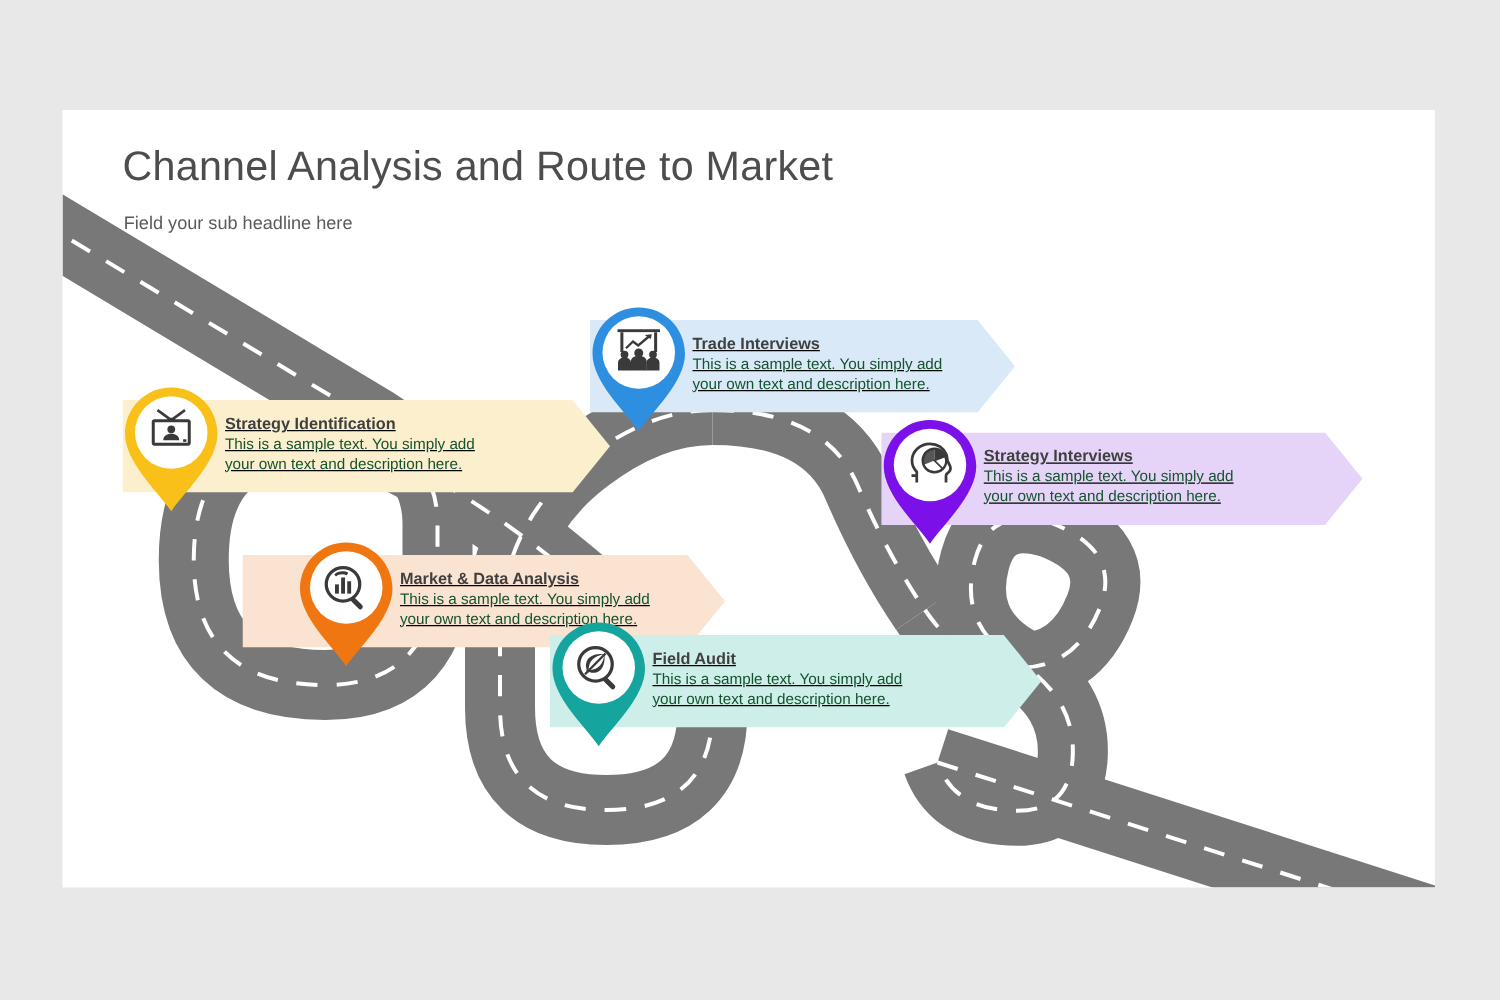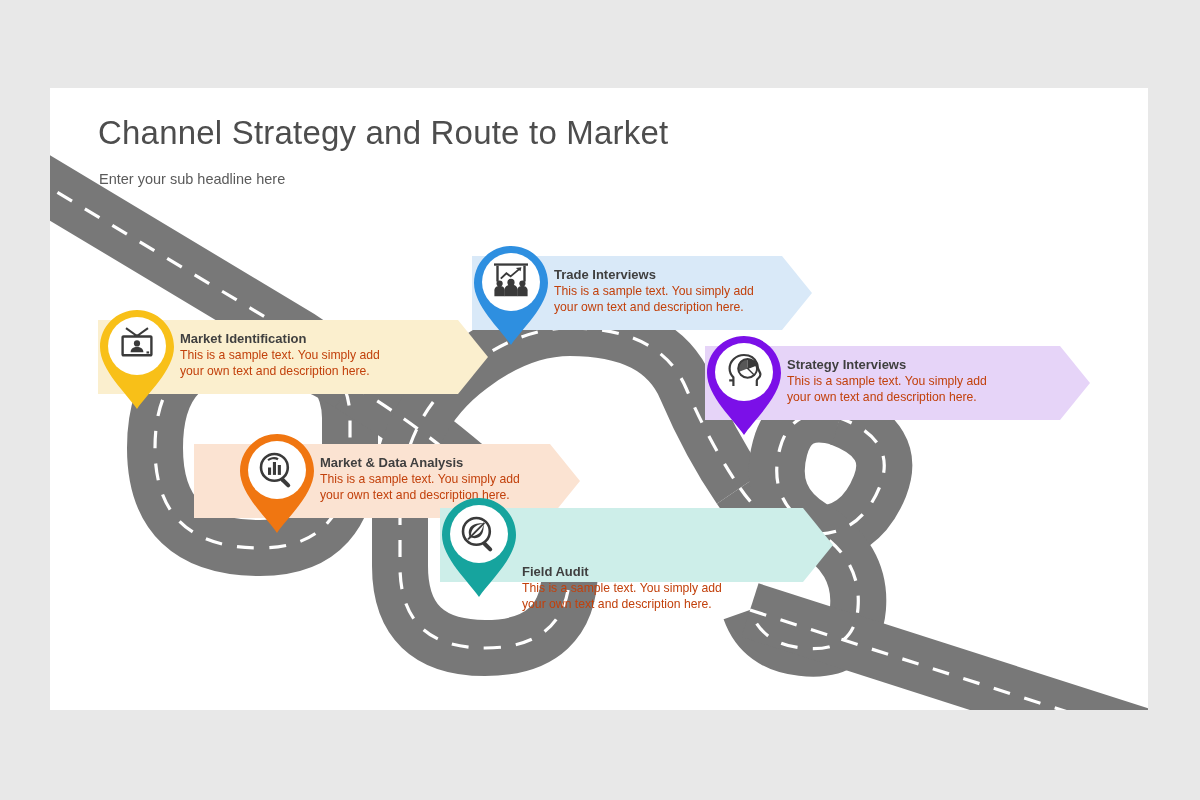--- a/index.html
+++ b/index.html
@@ -60,32 +60,33 @@
   .banner {
     position: absolute;
     left: 0;
     top: 0;
     height: 74px;
   }
   .banner svg { display: block; }
   .banner-text {
     position: absolute;
     top: 11px;
+    text-decoration: underline;
   }
   .c-title {
     font-size: 13px;
     font-weight: bold;
     color: #3f3f3f;
     line-height: 16px;
     white-space: nowrap;
     margin: 0 0 1px 0;
   }
   .c-desc {
     font-size: 12.2px;
-    color: #c2410c;
+    color: #14532d;
     line-height: 15.5px;
     white-space: nowrap;
     margin: 0;
   }
   .pin {
     position: absolute;
     left: 0;
     top: 0;
     width: 80px;
     height: 103px;
@@ -126,31 +127,31 @@
         <path d="M 300 296 Q 360 332 405 370 Q 470 424 520 470"></path>
         <path d="M 520 470 L 520 480 Q 520 560 435 560 Q 350 560 350 478 L 350 420"></path>
         <path d="M 350 420 Q 350 330 420 278 Q 470 240 520 240"></path>
         <path d="M 520 240 Q 610 240 636 300 Q 660 356 690 400"></path>
         <path d="M 690 400 Q 720 444 762 446 Q 810 448 830 398 Q 848 352 790 330"></path>
         <path d="M 790 330 Q 742 316 730 360 Q 716 412 762 440 Q 812 470 808 520 Q 804 566 752 560 Q 712 556 700 522"></path>
         <path d="M 700 522 L 1130 660"></path>
       </g>
     </svg>
 
-    <div id="title">Channel Strategy and Route to Market</div>
-    <div id="subtitle">Enter your sub headline here</div>
+    <div id="title">Channel Analysis and Route to Market</div>
+    <div id="subtitle">Field your sub headline here</div>
 
     <div class="callout" style="left:48px; top:232px; width:390px;">
       <div class="banner">
         <svg width="390" height="74" viewBox="0 0 390 74">
           <polygon points="0,0 360,0 390,37 360,74 0,74" fill="#FBEFCE"></polygon>
         </svg>
       </div>
       <div class="banner-text" style="left:82px;">
-        <p class="c-title">Market Identification</p>
+        <p class="c-title">Strategy Identification</p>
         <p class="c-desc">This is a sample text. You simply add</p>
         <p class="c-desc">your own text and description here.</p>
       </div>
       <div class="pin" style="left:-1px; top:-12px;">
         <svg width="80" height="103" viewBox="0 0 80 103">
           <path d="M40 2 C19.5 2 3 18.5 3 39 C3 62 30 86 40 101 C50 86 77 62 77 39 C77 18.5 60.5 2 40 2 Z" fill="#F8C018"></path>
           <circle cx="40" cy="38" r="29" fill="#ffffff"></circle>
           <g fill="#3a3a3a">
             <path d="M39.2 26.2 L29.6 19.2 L28.4 20.9 L37.2 27.3 L26.5 27.3 C25.3 27.3 24.4 28.2 24.4 29.4 L24.4 46.4 C24.4 47.6 25.3 48.5 26.5 48.5 L53.5 48.5 C54.7 48.5 55.6 47.6 55.6 46.4 L55.6 29.4 C55.6 28.2 54.7 27.3 53.5 27.3 L42.8 27.3 L51.6 20.9 L50.4 19.2 L40.8 26.2 Z M26.8 29.7 L53.2 29.7 L53.2 46.1 L26.8 46.1 Z"></path>
             <circle cx="40" cy="35.4" r="3.1"></circle>
@@ -247,21 +248,21 @@
         </svg>
       </div>
     </div>
 
     <div class="callout" style="left:390px; top:420px; width:393px;">
       <div class="banner">
         <svg width="393" height="74" viewBox="0 0 393 74">
           <polygon points="0,0 363,0 393,37 363,74 0,74" fill="#CDEEE9"></polygon>
         </svg>
       </div>
-      <div class="banner-text" style="left:82px;margin-top:45px;">
+      <div class="banner-text" style="left:82px;">
         <p class="c-title">Field Audit</p>
         <p class="c-desc">This is a sample text. You simply add</p>
         <p class="c-desc">your own text and description here.</p>
       </div>
       <div class="pin" style="left:-1px; top:-12px;">
         <svg width="80" height="103" viewBox="0 0 80 103">
           <path d="M40 2 C19.5 2 3 18.5 3 39 C3 62 30 86 40 101 C50 86 77 62 77 39 C77 18.5 60.5 2 40 2 Z" fill="#16A49E"></path>
           <circle cx="40" cy="38" r="29" fill="#ffffff"></circle>
           <g fill="#3a3a3a">
             <circle cx="37.4" cy="35.4" r="13.4" fill="none" stroke="#3a3a3a" stroke-width="2.6"></circle>

